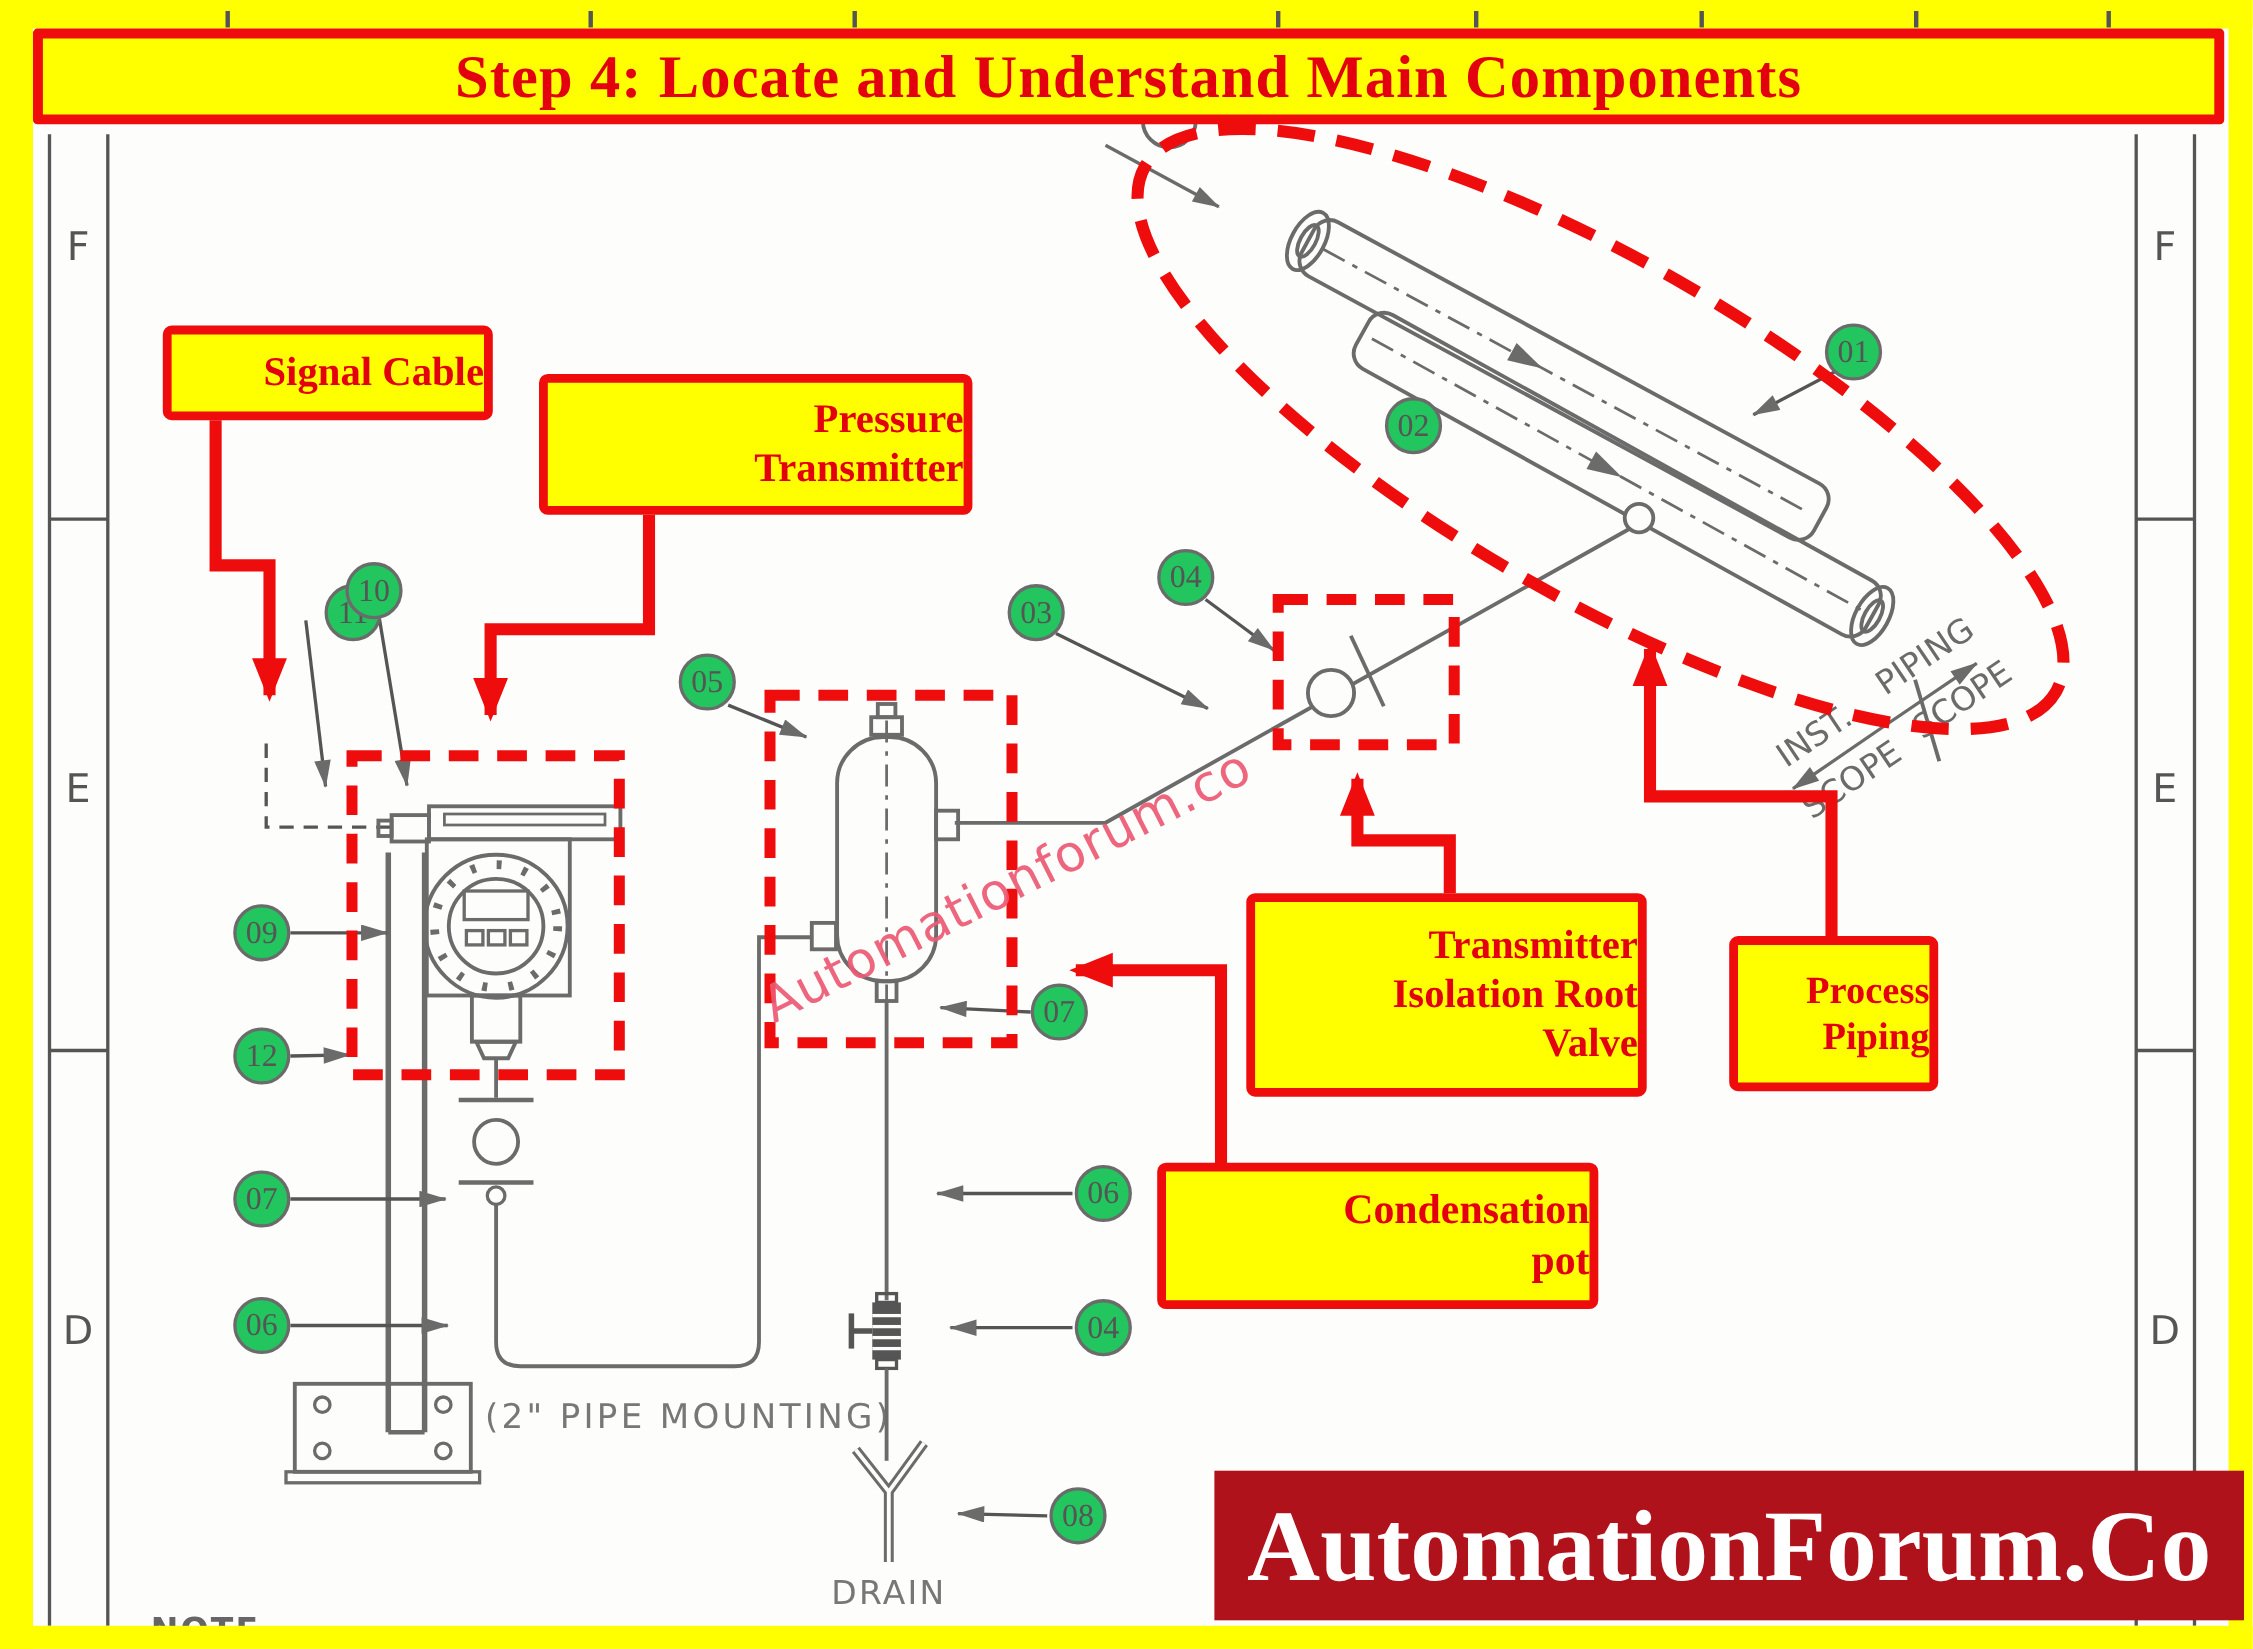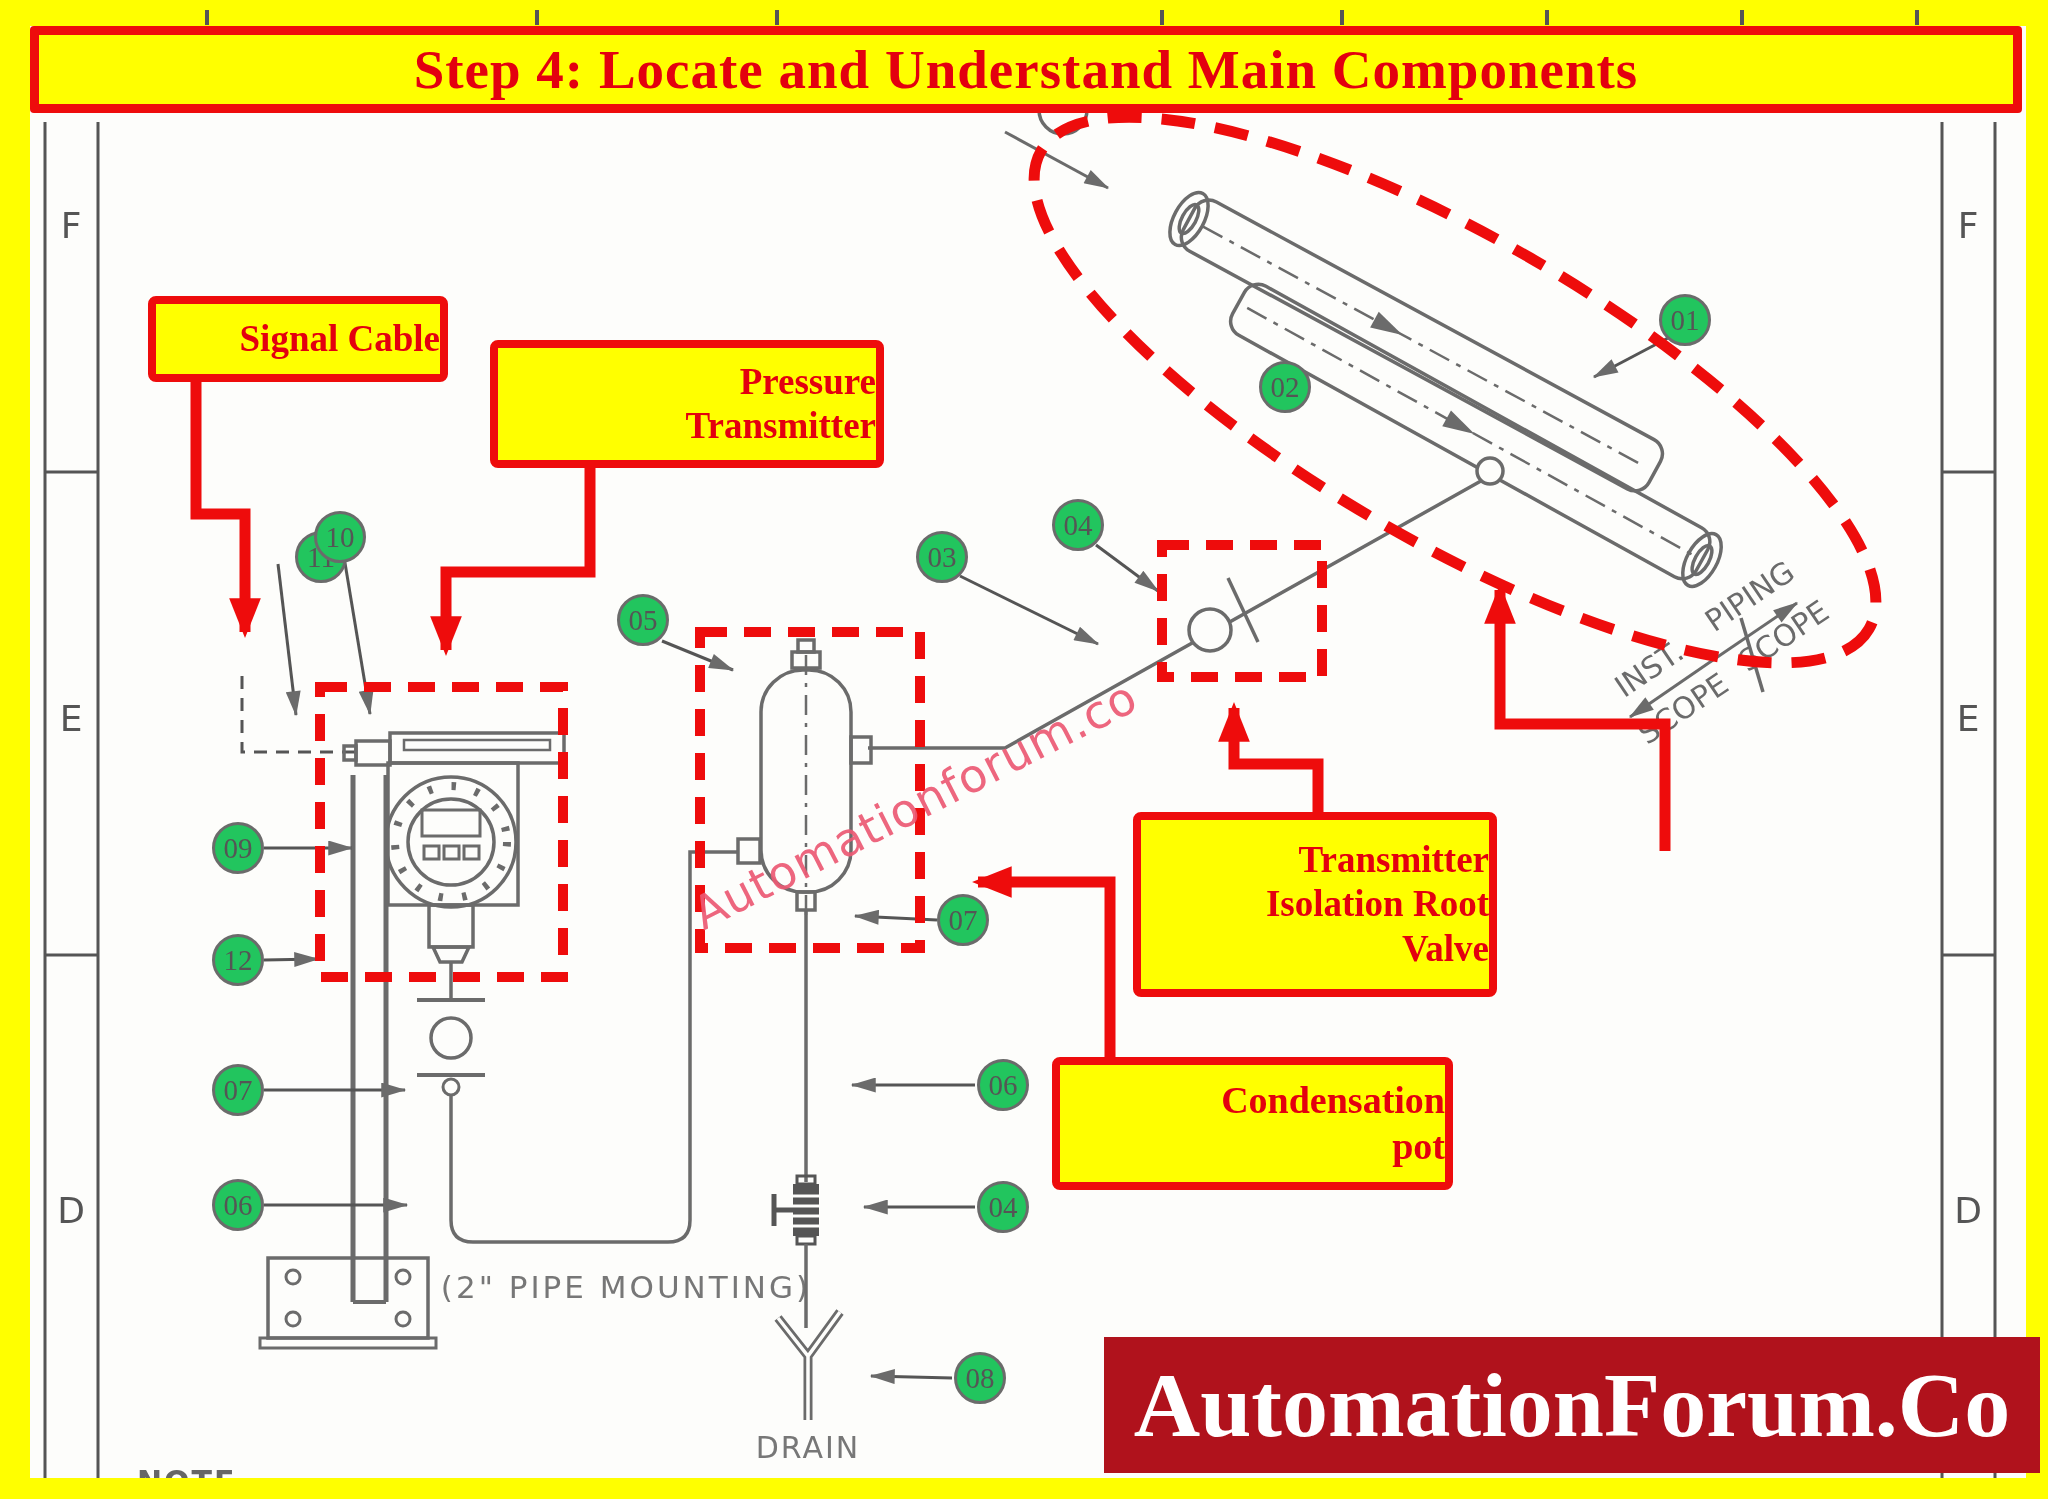--- a/index.html
+++ b/index.html
@@ -246,20 +246,24 @@
   </div>
   <div class="callout" style="left:490px;top:340px;width:394px;height:128px;font-size:37px;padding-left:24px;">
     <span>Pressure</span>
     <span>Transmitter</span>
   </div>
   <div class="callout" style="left:1133px;top:812px;width:364px;height:185px;font-size:37px;">
     <span>Transmitter</span>
     <span>Isolation Root</span>
     <span>Valve</span>
   </div>
+  <div class="callout" style="left:1572px;top:851px;width:190px;height:141px;font-size:35px;">
+    <span>Process</span>
+    <span>Piping</span>
+  </div>
   <div class="callout" style="left:1052px;top:1057px;width:401px;height:133px;font-size:38px;">
     <span>Condensation</span>
     <span>pot</span>
   </div>
 
   <div id="logo">
     <span>AutomationForum.Co</span>
   </div>
 
 </div>

